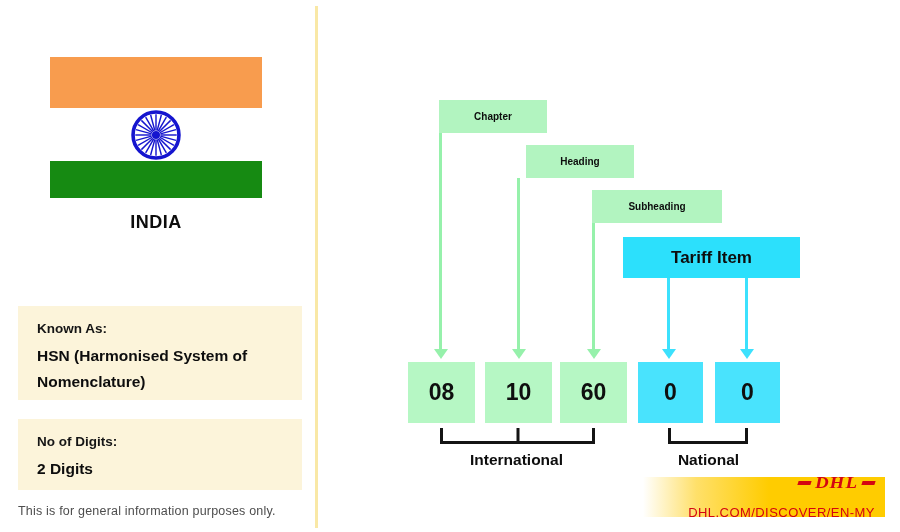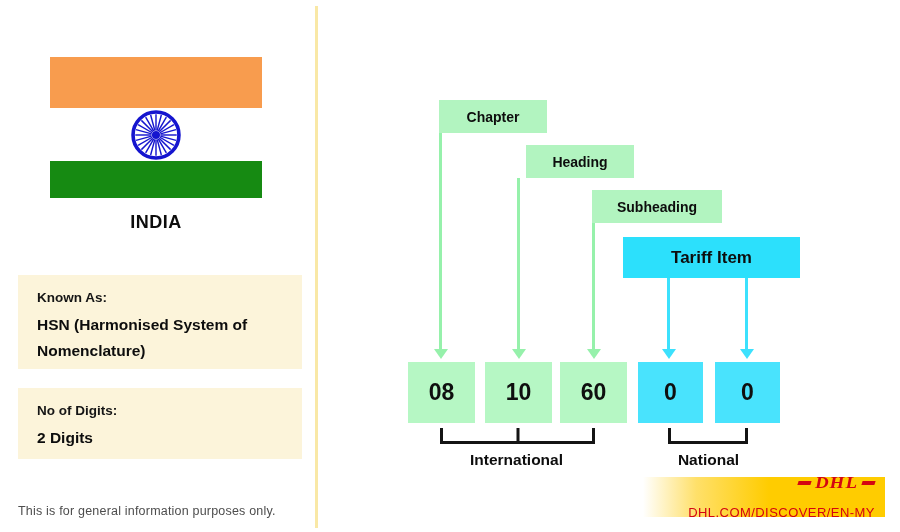--- a/index.html
+++ b/index.html
@@ -17,34 +17,35 @@
   .band.white{height:53px;background:#ffffff;position:relative;}
   .band.green{height:37px;background:#168a12;}
   .chakra{position:absolute;left:50%;top:50%;transform:translate(-50%,-50%);}
   .country{
     position:absolute;left:50px;top:212px;width:212px;text-align:center;
     font-size:18px;font-weight:bold;letter-spacing:.5px;color:#0d0d0d;
   }
   .info-box{
     position:absolute;left:18px;width:284px;background:#fcf4da;box-sizing:border-box;
     padding:15px 19px;
+    margin-top:31px;
   }
   .info-box.box1{top:275px;height:94px;}
   .info-box.box2{top:388px;height:71px;}
   .info-label{font-size:13.5px;font-weight:bold;color:#151515;margin-bottom:7px;}
   .info-value{font-size:15.5px;font-weight:bold;color:#0d0d0d;line-height:26px;}
   .disclaimer{
     position:absolute;left:18px;top:504px;font-size:12.5px;color:#4d4d4d;
     letter-spacing:.2px;
   }
 
   
   .level{
     position:absolute;height:33px;display:flex;align-items:center;justify-content:center;
-    font-size:14px;font-weight:bold;color:#0d0d0d;background:#b2f4c0;
+    font-size:10px;font-weight:bold;color:#0d0d0d;background:#b2f4c0;
   }
   .level.chapter{left:439px;top:100px;width:108px;}
   .level.heading{left:526px;top:145px;width:108px;}
   .level.subheading{left:592px;top:190px;width:130px;}
   .level.tariff{
     left:623px;top:237px;width:177px;height:41px;background:#2ce0fc;font-size:17px;
   }
   .vline{position:absolute;width:3px;}
   .vline.green{background:#96f1ab;}
   .vline.cyan{background:#3ce1fd;}

